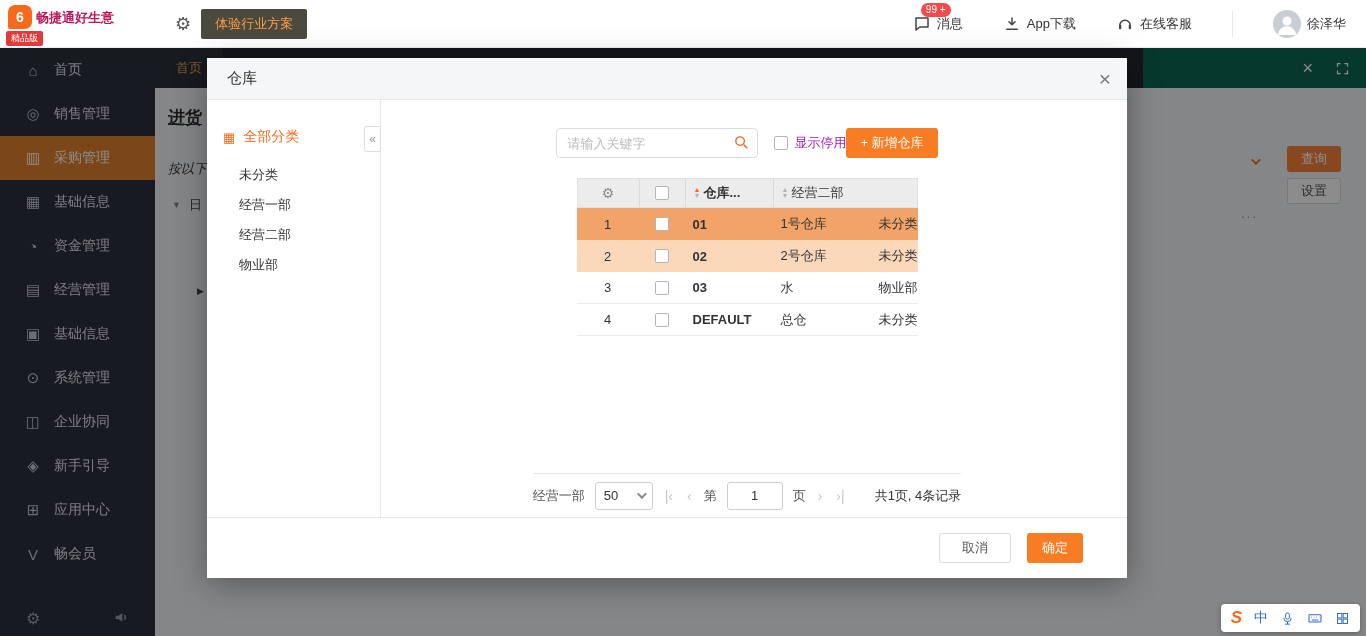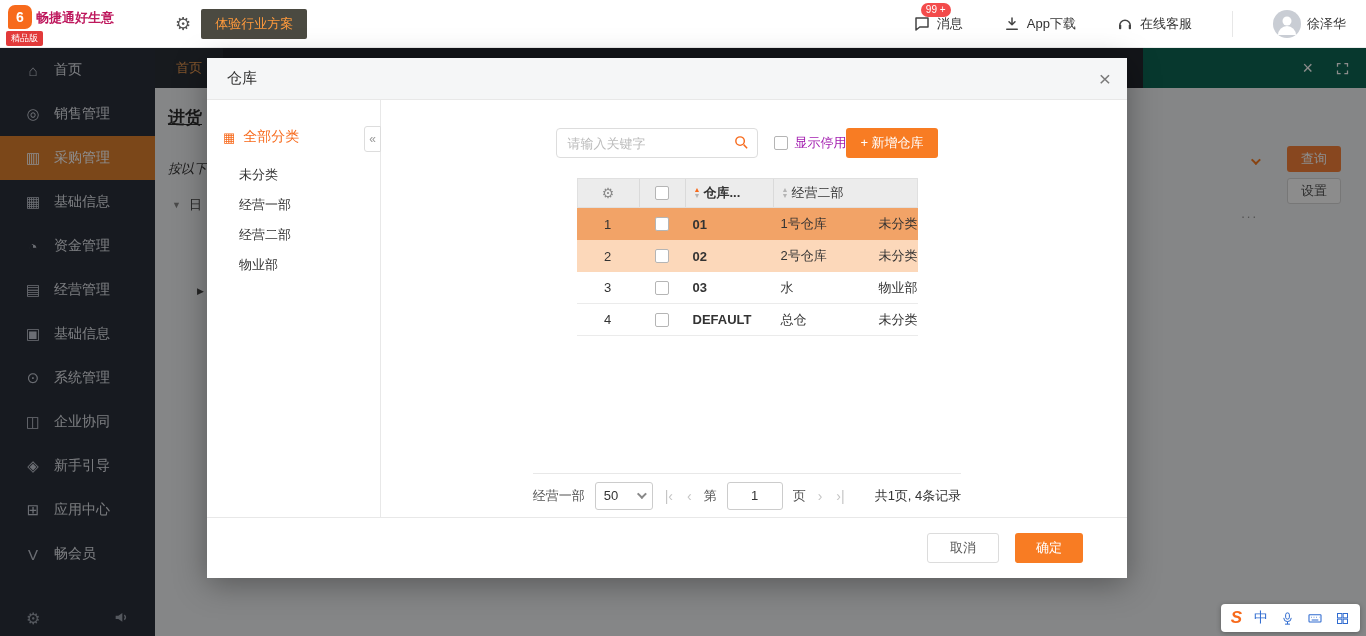--- a/index.html
+++ b/index.html
@@ -103,21 +103,21 @@
   .panel-spacer { flex:1; }
   .pagination { flex:none; height:44px; border-top:1px solid #e8e8e8; display:flex; align-items:center; justify-content:center; gap:10px; color:#555; }
   .pp-select { width:58px; height:28px; border:1px solid #ccc; border-radius:3px; display:inline-flex; align-items:center; justify-content:space-between; padding:0 8px; cursor:pointer; color:#333; }
   .pp-select .chev { color:#888; }
   .pg-arrow { color:#c5c5c5; font-size:14px; cursor:pointer; padding:0 2px; }
   .pg-input { width:56px; height:28px; border:1px solid #ccc; border-radius:3px; text-align:center; font-size:13px; color:#333; outline:none; font-family:inherit; }
   .pg-summary { margin-left:18px; color:#333; }
 
   .modal-footer { height:61px; flex:none; border-top:1px solid #e8e8e8; display:flex; align-items:center; justify-content:flex-end; gap:16px; padding-right:44px; }
   .btn-cancel { width:72px; height:30px; background:#fff; border:1px solid #dcdcdc; border-radius:3px; color:#555; font-size:13px; cursor:pointer; }
-  .btn-confirm { width:68px; height:30px; background:#f87c23; border:none; border-radius:3px; color:#fff; font-size:13px; cursor:pointer; }
+  .btn-confirm { width:56px; height:30px; background:#f87c23; border:none; border-radius:3px; color:#fff; font-size:13px; cursor:pointer; }
 
   
   .ime { position:absolute; right:6px; bottom:4px; z-index:80; height:28px; background:#fff; border-radius:4px; box-shadow:0 1px 5px rgba(0,0,0,0.3); display:flex; align-items:center; gap:12px; padding:0 10px; }
   .ime-logo { color:#f76a1c; font-weight:bold; font-size:17px; font-style:italic; }
   .ime-item { color:#2f6bd0; font-size:14px; cursor:pointer; display:flex; align-items:center; }
   .ime svg { stroke:#2f6bd0; stroke-width:1.6; fill:none; }
 </style>
 </head>
 <body>
 

